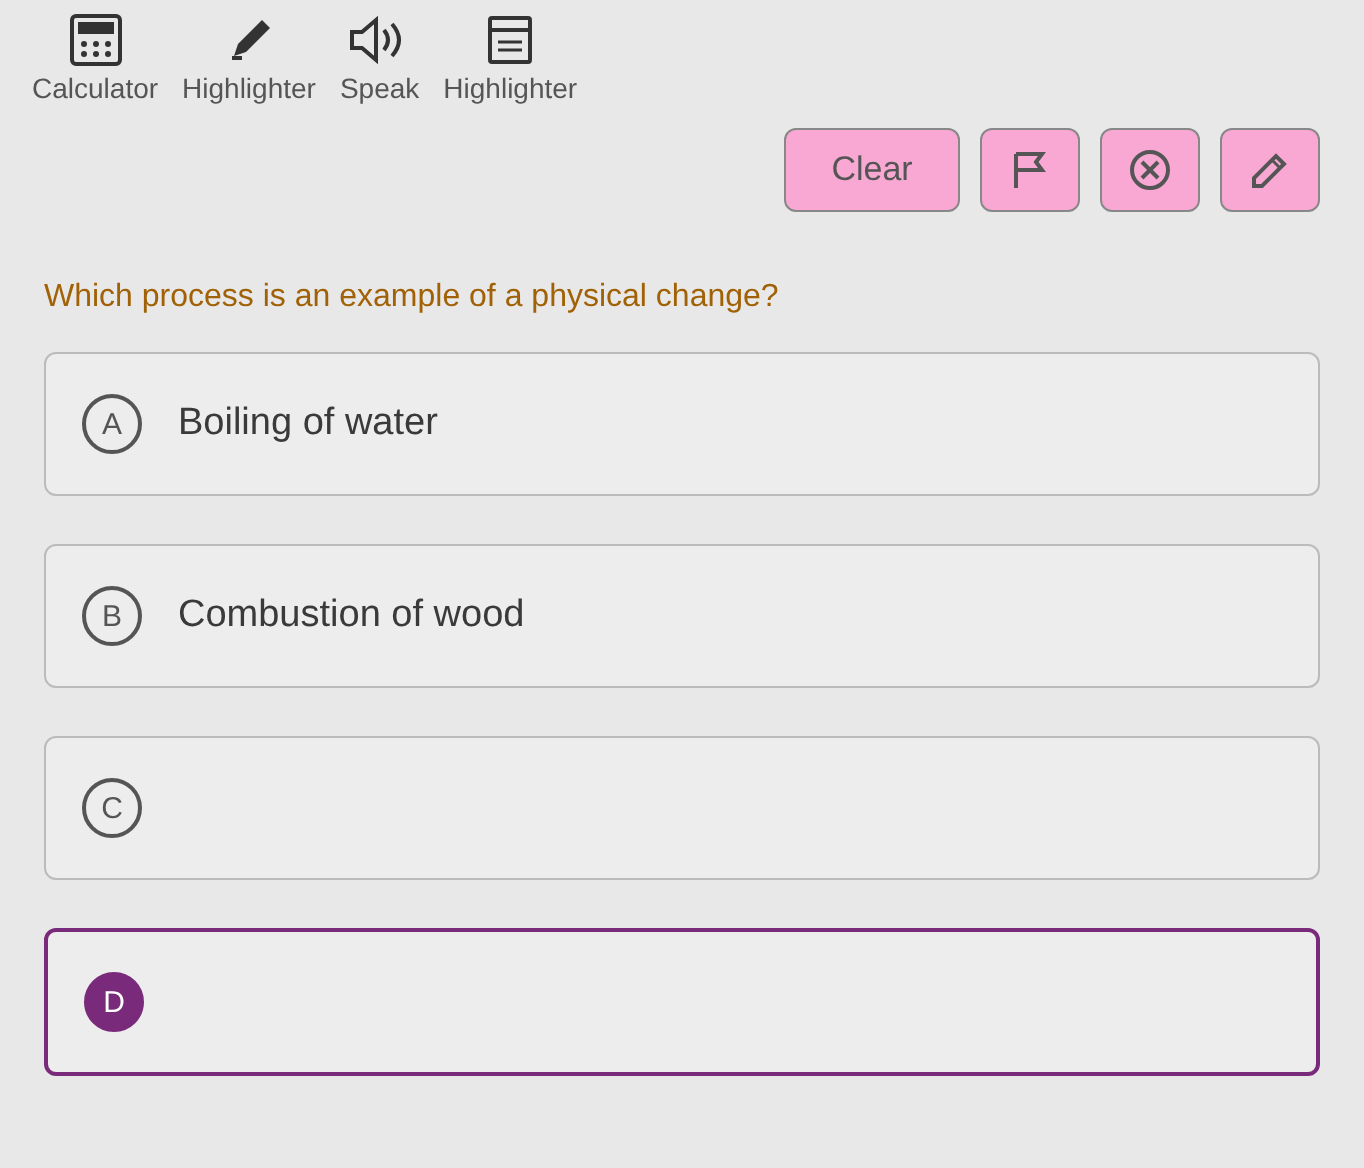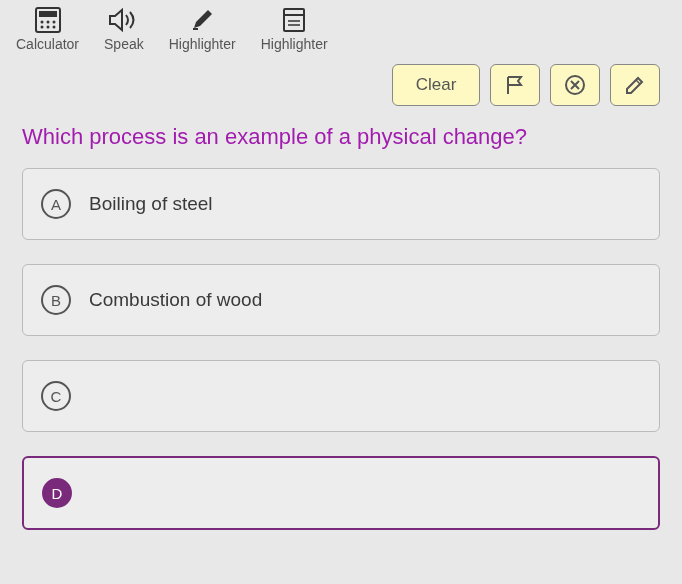--- a/index.html
+++ b/index.html
@@ -6,21 +6,21 @@
     body {
       font-family: Arial, Helvetica, sans-serif;
       background: #e8e8e8;
       width: 682px;
       height: 584px;
       overflow: hidden;
       color: #3a3a3a;
     }
     .toolbar {
       display: flex;
-      gap: 17px;
+      gap: 4px;
       padding: 6px 12px 4px;
     }
     .tool {
       display: flex;
       flex-direction: column;
       align-items: center;
       gap: 2px;
       cursor: pointer;
       padding: 0 4px;
     }
@@ -36,37 +36,38 @@
       color: #555;
     }
     .actions {
       display: flex;
       justify-content: flex-end;
       gap: 10px;
       padding: 8px 22px 12px;
     }
     .action-btn {
       border: 1.5px solid #888;
-      background: #fef9c3;
+      background: #f9a8d4;
       border-radius: 6px;
       height: 42px;
       display: flex;
       align-items: center;
       justify-content: center;
       cursor: pointer;
       color: #555;
       font-size: 17px;
     }
     .clear-btn { width: 88px; padding: 0 12px; }
     .icon-btn { width: 50px; }
     .question {
       padding: 6px 22px 18px;
-      font-size: 22px;
-      color: #a21caf;
+      font-size: 16px;
+      color: #a16207;
       font-weight: 500;
+      margin-top: 16px;
     }
     .options {
       display: flex;
       flex-direction: column;
       gap: 24px;
       padding: 0 22px;
     }
     .option {
       border: 1.5px solid #bbb;
       border-radius: 6px;
@@ -119,36 +120,36 @@
           <circle cx="20" cy="15" r="1.5" fill="#333"></circle>
           <circle cx="8" cy="20" r="1.5" fill="#333"></circle>
           <circle cx="14" cy="20" r="1.5" fill="#333"></circle>
           <circle cx="20" cy="20" r="1.5" fill="#333"></circle>
         </svg>
     </div>
     <span class="tool-label">Calculator</span>
   </div>
   <div class="tool">
     <div class="tool-icon">
+      <svg width="28" height="26" viewBox="0 0 28 26">
+          <path d="M 20 3 L 24 7 L 12 19 L 6 21 L 8 15 Z" fill="#333"></path>
+          <path d="M 5 22 L 10 22" stroke="#333" stroke-width="2"></path>
+        </svg>
+    </div>
+    <span class="tool-label">Highlighter</span>
+  </div>
+  <div class="tool">
+    <div class="tool-icon">
       <svg width="34" height="26" viewBox="0 0 34 26">
           <path d="M 3 9 L 8 9 L 15 3 L 15 23 L 8 17 L 3 17 Z" fill="none" stroke="#333" stroke-width="2"></path>
           <path d="M 19 8 Q 23 13 19 18" fill="none" stroke="#333" stroke-width="2"></path>
           <path d="M 23 5 Q 30 13 23 21" fill="none" stroke="#333" stroke-width="2"></path>
         </svg>
     </div>
     <span class="tool-label">Speak</span>
-  </div>
-  <div class="tool">
-    <div class="tool-icon">
-      <svg width="28" height="26" viewBox="0 0 28 26">
-          <path d="M 20 3 L 24 7 L 12 19 L 6 21 L 8 15 Z" fill="#333"></path>
-          <path d="M 5 22 L 10 22" stroke="#333" stroke-width="2"></path>
-        </svg>
-    </div>
-    <span class="tool-label">Highlighter</span>
   </div>
   <div class="tool">
     <div class="tool-icon">
       <svg width="28" height="26" viewBox="0 0 28 26">
           <rect x="4" y="2" width="20" height="22" rx="1" fill="none" stroke="#333" stroke-width="2"></rect>
           <line x1="4" y1="8" x2="24" y2="8" stroke="#333" stroke-width="2"></line>
           <line x1="8" y1="14" x2="20" y2="14" stroke="#333" stroke-width="1.5"></line>
           <line x1="8" y1="18" x2="20" y2="18" stroke="#333" stroke-width="1.5"></line>
         </svg>
     </div>
@@ -182,21 +183,21 @@
         </svg>
     </span>
   </div>
 </div>
 
 <div class="question">Which process is an example of a physical change?</div>
 
 <div class="options">
     <div class="option">
       <div class="option-letter">A</div>
-      <div class="option-text">Boiling of steel</div>
+      <div class="option-text">Boiling of water</div>
     </div>
     <div class="option">
       <div class="option-letter">B</div>
       <div class="option-text">Combustion of wood</div>
     </div>
     <div class="option">
       <div class="option-letter">C</div>
     </div>
     <div class="option selected">
       <div class="option-letter">D</div>

